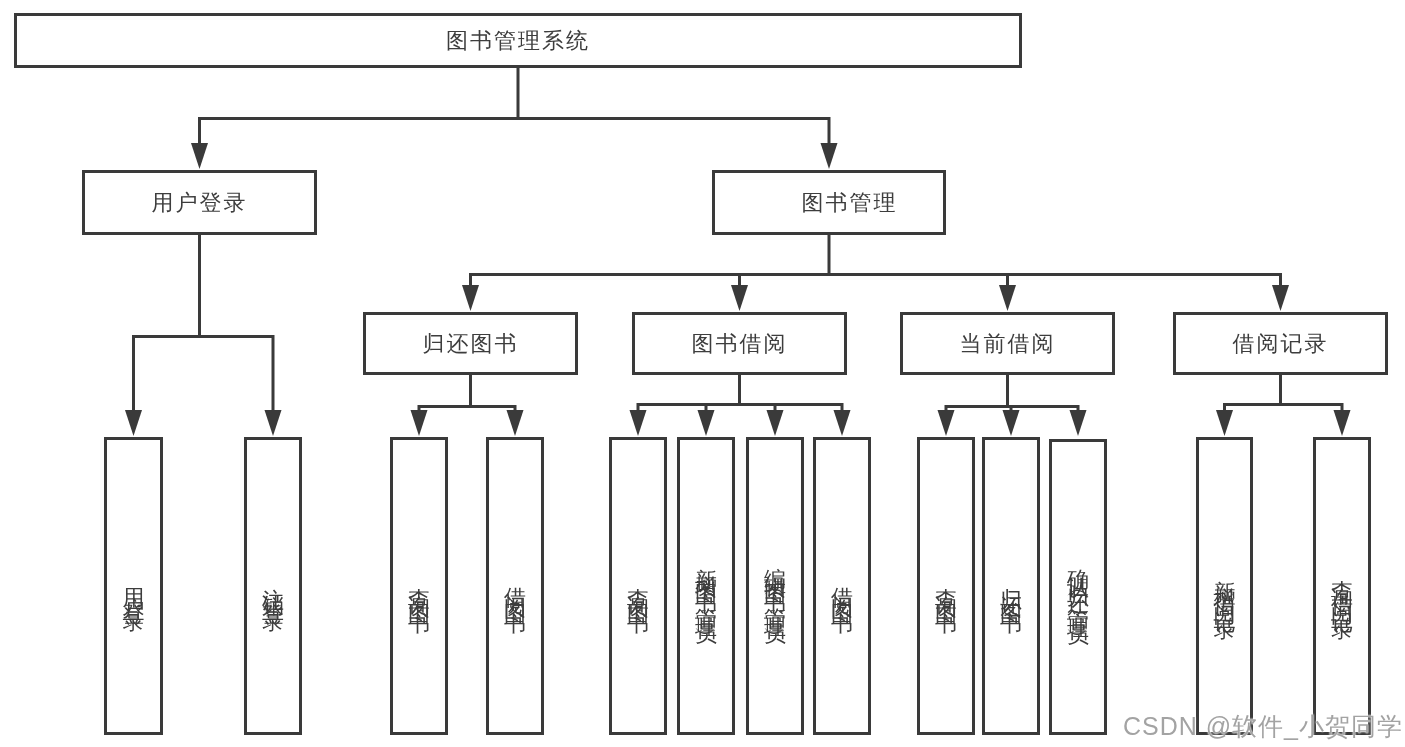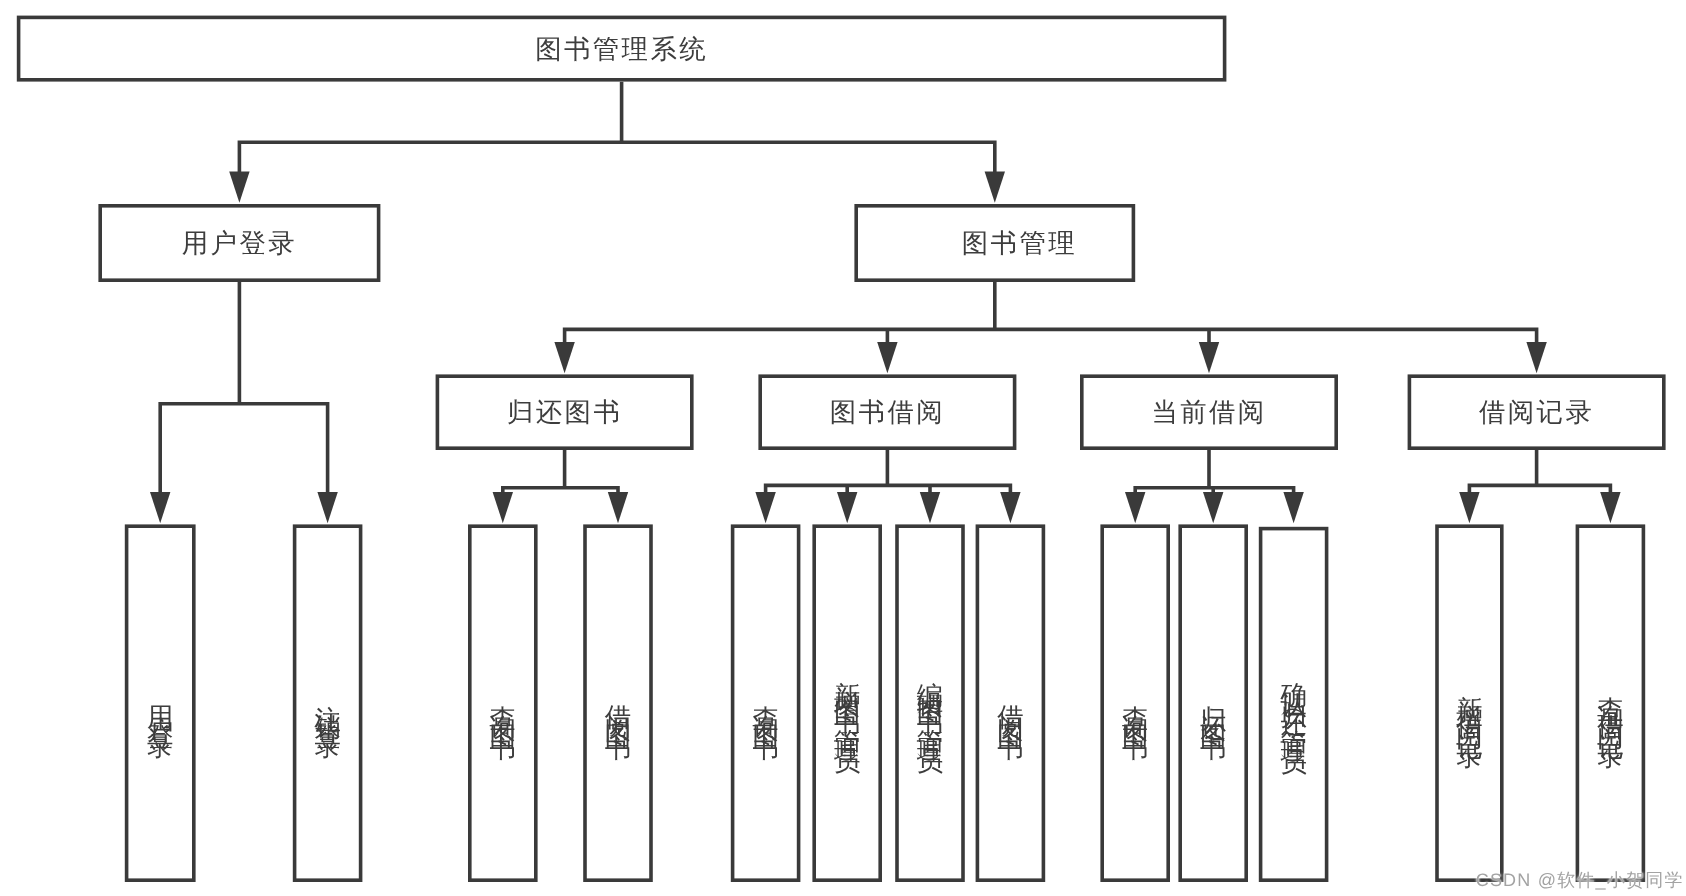--- a/index.html
+++ b/index.html
@@ -30,21 +30,21 @@
     text-orientation:mixed;
     font-size:22px;
     line-height:1;
     letter-spacing:8px;
     white-space:nowrap;
   }
   .watermark{
     position:absolute;
     right:2px;
     bottom:4px;
-    font-size:15px;
+    font-size:25px;
     color:#a3a3a3;
     letter-spacing:1px;
     text-shadow:0 0 2px #ffffff,0 0 2px #ffffff;
     z-index:3;
     white-space:nowrap;
   }
 </style>
 </head>
 <body>
 

